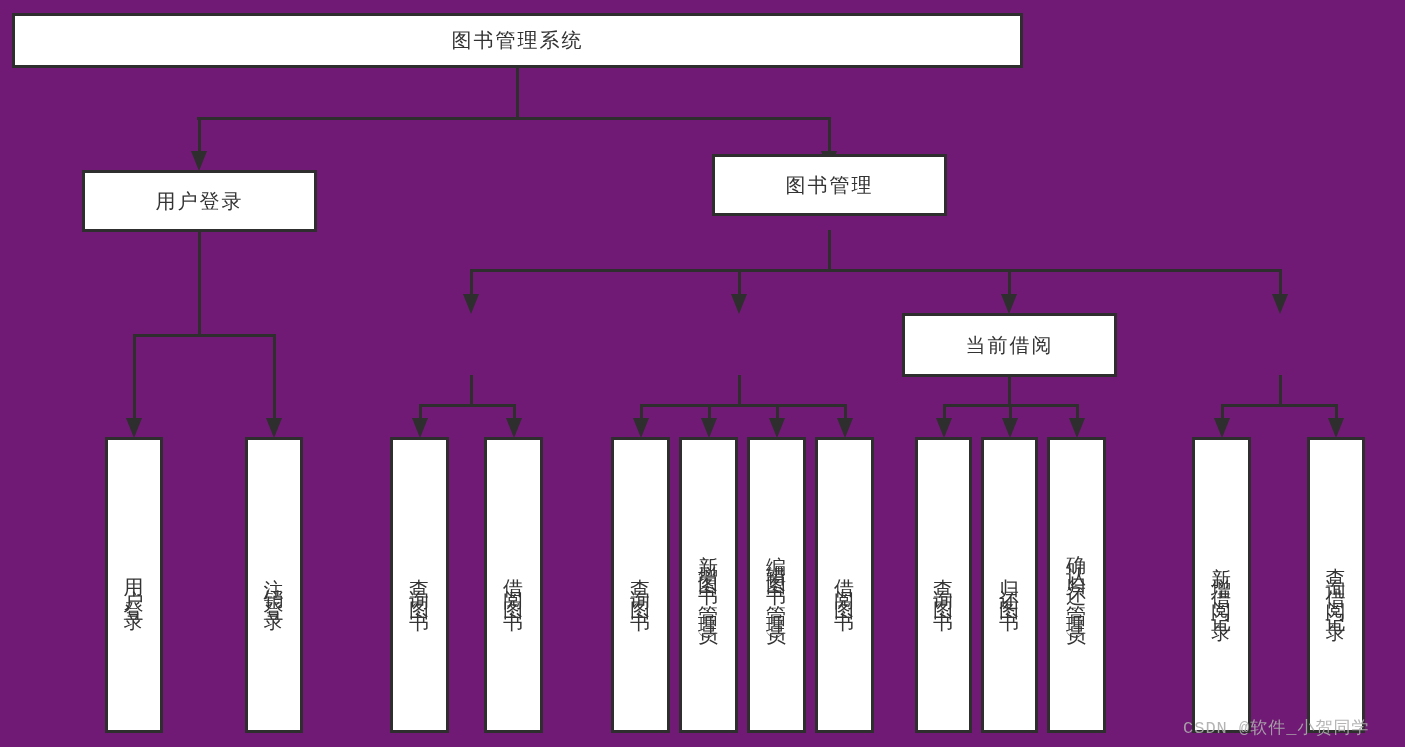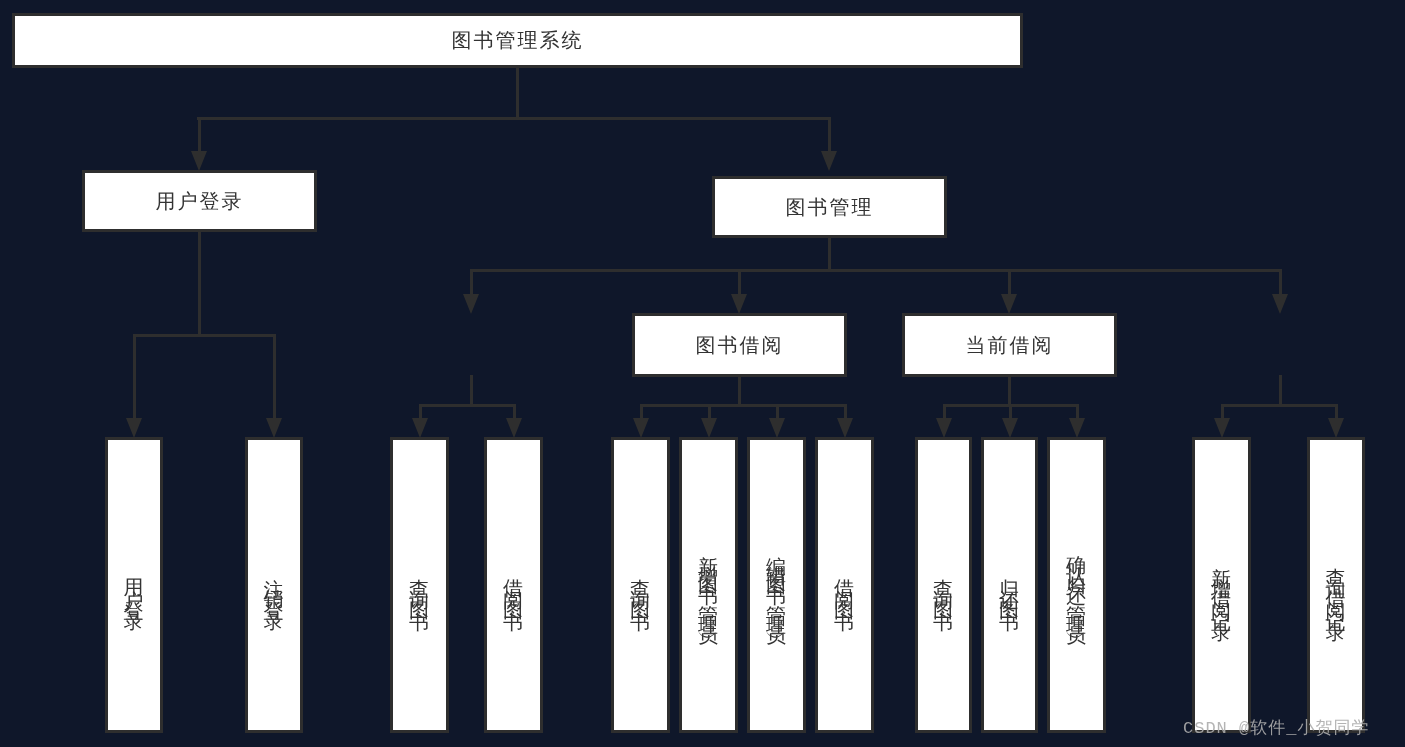--- a/index.html
+++ b/index.html
@@ -1,17 +1,17 @@
 <!DOCTYPE html>
 <html><head>
 <meta charset="utf-8">
 <style>
   html,body{margin:0;padding:0;background:#fff;}
   .stage{
-    position:relative;width:1405px;height:747px;background:#0f172a;
+    position:relative;width:1405px;height:747px;background:#701a75;
     font-family:"Liberation Sans", sans-serif;color:#333333;overflow:hidden;
   }
   .box{
     position:absolute;box-sizing:border-box;border:3px solid #2e2e2e;background:#ffffff;
     display:flex;align-items:center;justify-content:center;
     font-size:20px;letter-spacing:2px;color:#333333;z-index:2;
   }
   .leaf{
     position:absolute;box-sizing:border-box;border:3px solid #2e2e2e;background:#ffffff;
     display:flex;align-items:center;justify-content:center;z-index:2;
@@ -43,21 +43,21 @@
   <div class="vline" style="left:516px;top:66px;height:54px;"></div>
   <div class="hline" style="left:197px;top:117px;width:634px;"></div>
   <div class="vline" style="left:197.5px;top:118px;height:40px;"></div>
   <div class="arrow" style="left:191px;top:151px;"></div>
   <div class="vline" style="left:827.5px;top:118px;height:40px;"></div>
   <div class="arrow" style="left:821px;top:151px;"></div>
 
   <div class="box" style="left:82px;top:170px;width:235px;height:62px;">
     <span>用户登录</span>
   </div>
-  <div class="box" style="left:712px;top:176px;width:235px;height:62px;align-items:center;">
+  <div class="box" style="left:712px;top:154px;width:235px;height:62px;align-items:center;">
     <span>图书管理</span>
   </div>
 
   <div class="vline" style="left:197.5px;top:230px;height:107px;"></div>
   <div class="hline" style="left:132.5px;top:334px;width:143px;"></div>
   <div class="vline" style="left:132.5px;top:335px;height:88px;"></div>
   <div class="arrow" style="left:126px;top:418px;"></div>
   <div class="vline" style="left:272.5px;top:335px;height:88px;"></div>
   <div class="arrow" style="left:266px;top:418px;"></div>
 
@@ -65,23 +65,20 @@
   <div class="hline" style="left:469.5px;top:269px;width:812px;"></div>
   <div class="vline" style="left:469.5px;top:270px;height:30px;"></div>
   <div class="arrow" style="left:463px;top:294px;"></div>
   <div class="vline" style="left:737.5px;top:270px;height:30px;"></div>
   <div class="arrow" style="left:731px;top:294px;"></div>
   <div class="vline" style="left:1007.5px;top:270px;height:30px;"></div>
   <div class="arrow" style="left:1001px;top:294px;"></div>
   <div class="vline" style="left:1278.5px;top:270px;height:30px;"></div>
   <div class="arrow" style="left:1272px;top:294px;"></div>
 
-  <div class="box" style="left:632px;top:313px;width:215px;height:64px;">
-    <span>图书借阅</span>
-  </div>
   <div class="box" style="left:902px;top:313px;width:215px;height:64px;justify-content:center;">
     <span>当前借阅</span>
   </div>
 
   <div class="vline" style="left:469.5px;top:375px;height:32px;"></div>
   <div class="hline" style="left:418.5px;top:404px;width:97px;"></div>
   <div class="vline" style="left:418.5px;top:405px;height:20px;"></div>
   <div class="arrow" style="left:412px;top:418px;"></div>
   <div class="vline" style="left:512.5px;top:405px;height:20px;"></div>
   <div class="arrow" style="left:506px;top:418px;"></div>

